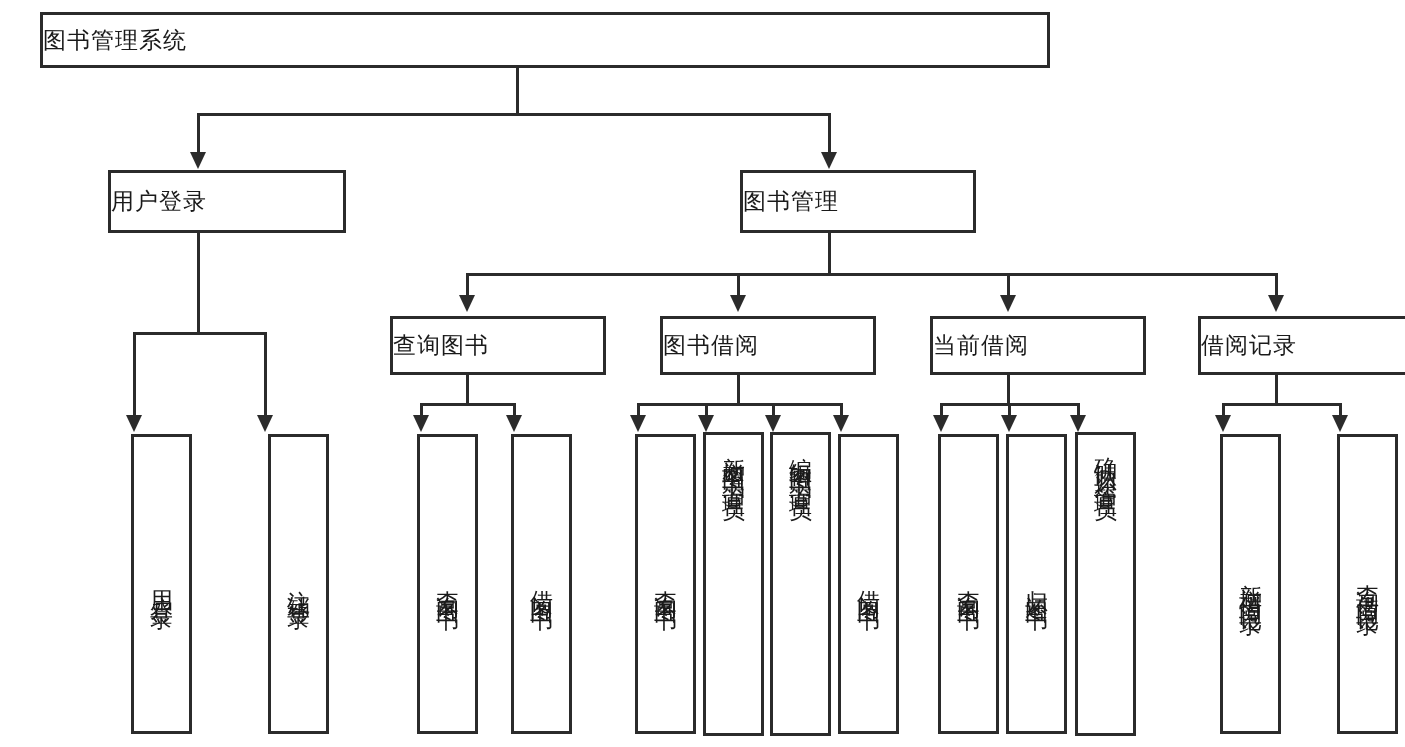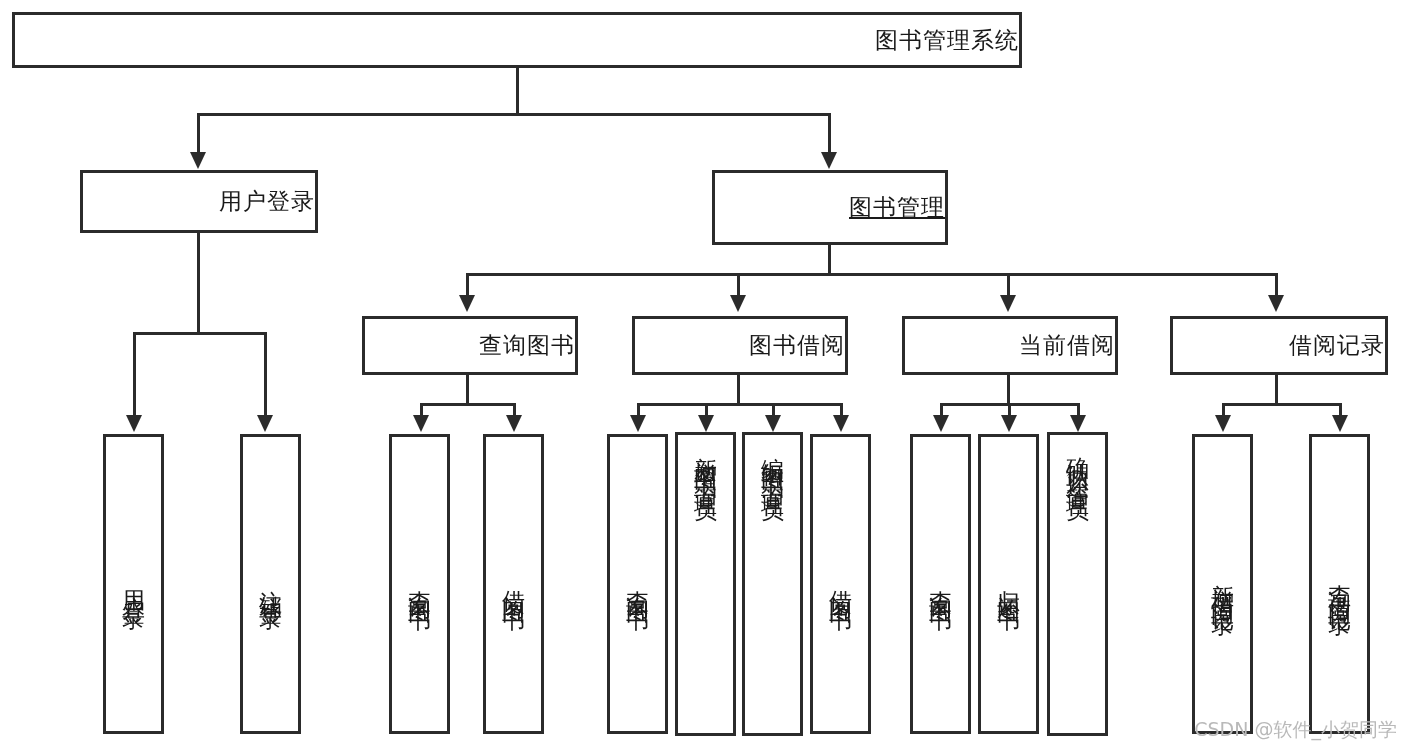--- a/index.html
+++ b/index.html
@@ -13,23 +13,24 @@
   #diagram{position:absolute;left:0;top:0;width:1405px;height:747px;}
 
   
   .node{
     position:absolute;
     box-sizing:border-box;
     background:#ffffff;
     border:3px solid #2b2b2b;
     display:flex;
     align-items:center;
-    justify-content:flex-end;
+    justify-content:flex-start;
     color:#1a1a1a;
     z-index:5;
+    margin-left:28px;
   }
   .node .label{
     font-size:23px;
     line-height:1.15;
     letter-spacing:1px;
     white-space:nowrap;
     color:#1a1a1a;
   }
   
   .node.vertical{
@@ -93,21 +94,21 @@
   <div class="conn vline" style="left:197px;top:113px;height:42px;"></div>
   <div class="arrow" style="left:190px;top:152px;"></div>
 
   <div class="conn vline" style="left:828px;top:113px;height:42px;"></div>
   <div class="arrow" style="left:821px;top:152px;"></div>
 
   <div class="node" style="left:80px;top:170px;width:238px;height:63px;">
     <span class="label">用户登录</span>
   </div>
 
-  <div class="node" style="left:712px;top:170px;width:236px;height:75px;text-decoration:underline;">
+  <div class="node" style="left:712px;top:170px;width:236px;height:63px;">
     <span class="label">图书管理</span>
   </div>
 
   <div class="conn vline" style="left:197px;top:233px;height:101px;"></div>
   <div class="conn hline" style="left:133px;top:332px;width:131px;"></div>
   <div class="conn vline" style="left:133px;top:332px;height:86px;"></div>
   <div class="arrow" style="left:126px;top:415px;"></div>
   <div class="conn vline" style="left:264px;top:332px;height:86px;"></div>
   <div class="arrow" style="left:257px;top:415px;"></div>
 
@@ -221,15 +222,14 @@
   </div>
 
   <div class="node vertical centered" style="left:1192px;top:434px;width:61px;height:300px;">
     <span class="label">新增借阅记录</span>
   </div>
 
   <div class="node vertical centered" style="left:1309px;top:434px;width:61px;height:300px;">
     <span class="label">查询借阅记录</span>
   </div>
 
-  <div id="watermark">CSDN @软件_小贺同学</div>
 
 </div>
 
 </body></html>

